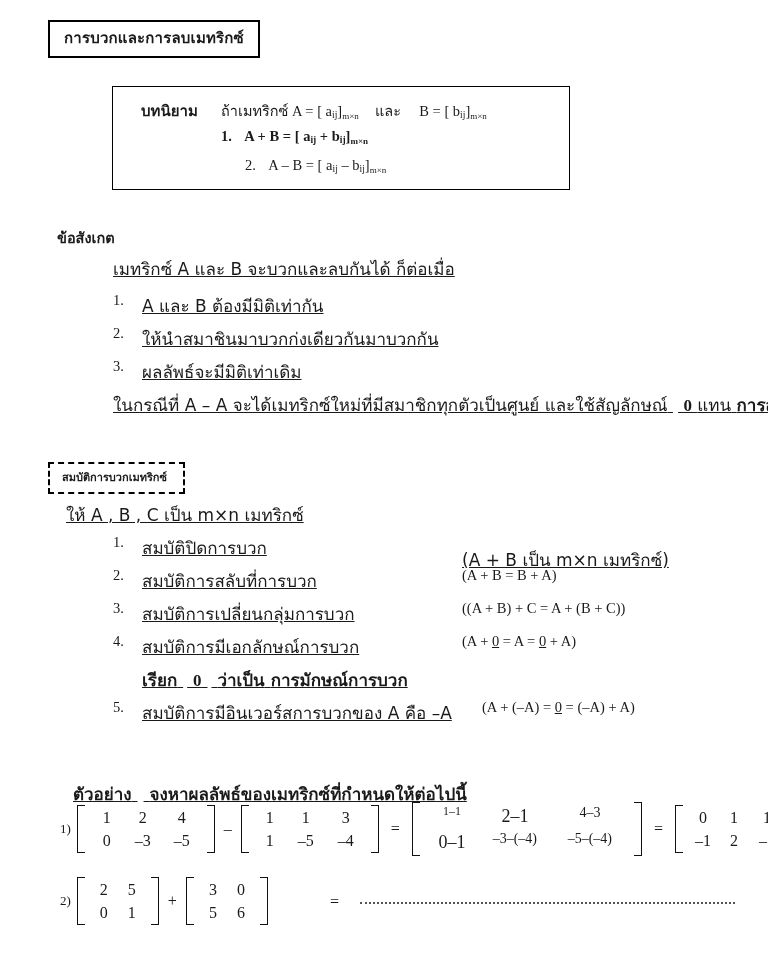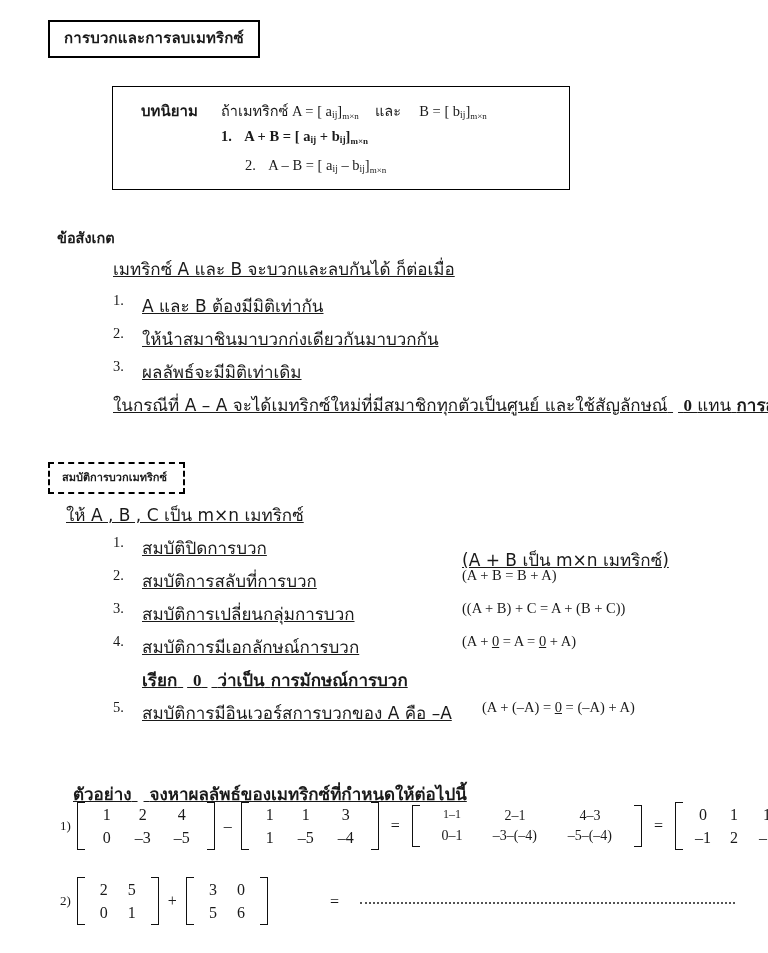--- a/index.html
+++ b/index.html
@@ -276,25 +276,25 @@
     <span class="brk r"></span>
   </span>
 
   <span class="eqs math">=</span>
 
   <span class="matrix">
     <span class="brk l"></span>
     <span class="cells">
       <span class="crow">
         <span class="cell" style="width:54px;font-size:12px">1–1</span>
-        <span class="cell" style="width:72px;font-size:14px">2–1</span>
+        <span class="cell" style="width:72px;font-size:18px">2–1</span>
         <span class="cell" style="width:78px;font-size:14px">4–3</span>
       </span>
       <span class="crow">
-        <span class="cell" style="width:54px;font-size:14px">0–1</span>
+        <span class="cell" style="width:54px;font-size:18px">0–1</span>
         <span class="cell" style="width:72px;font-size:14px">–3–(–4)</span>
         <span class="cell" style="width:78px;font-size:14px">–5–(–4)</span>
       </span>
     </span>
     <span class="brk r"></span>
   </span>
 
   <span class="eqs math">=</span>
 
   <span class="matrix">

